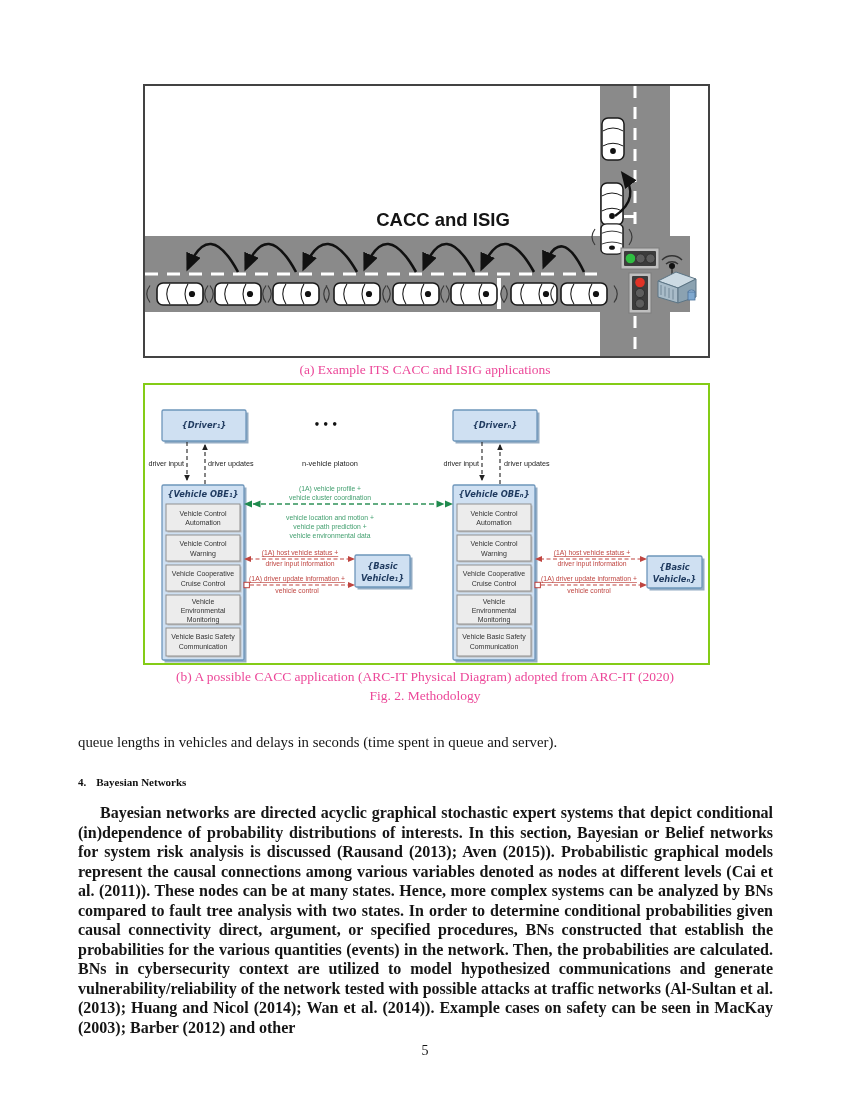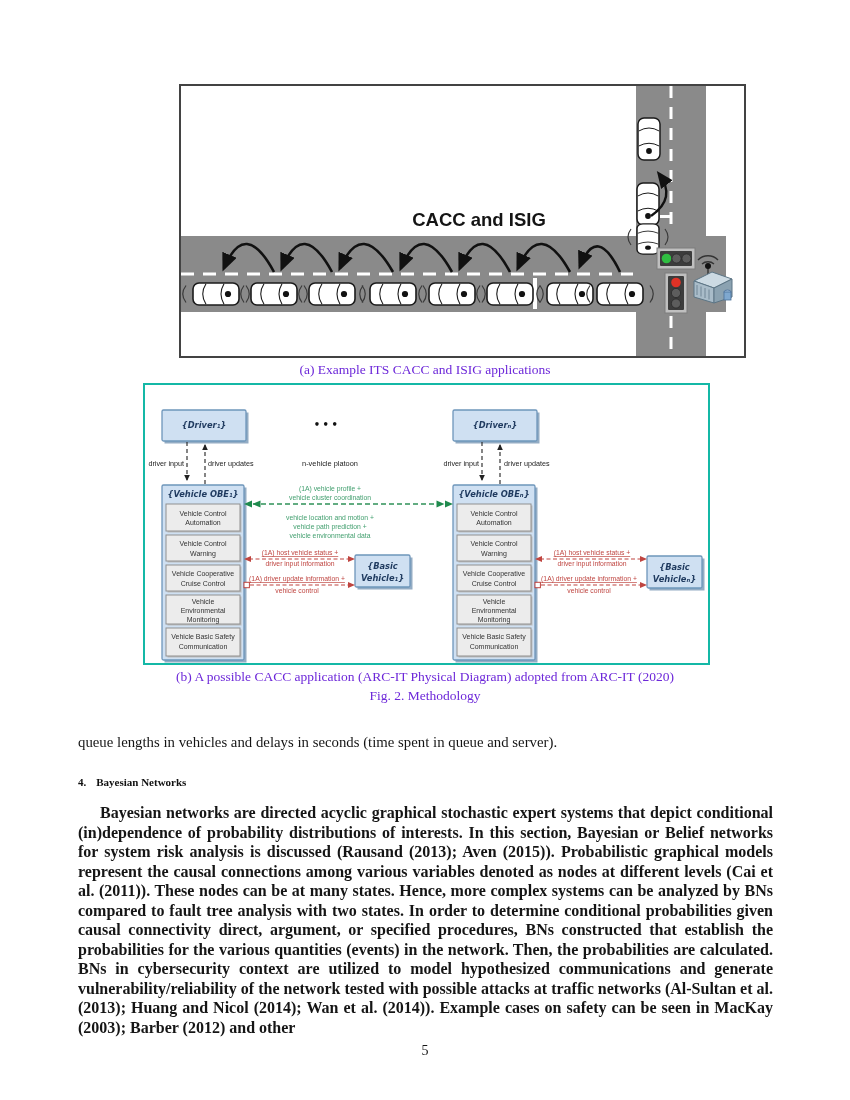--- a/index.html
+++ b/index.html
@@ -1,24 +1,24 @@
 <!DOCTYPE html>
 <html><head>
 <meta charset="utf-8">
 <style>
   html,body { margin:0; padding:0; }
   body { width:850px; height:1100px; background:#ffffff; position:relative;
          font-family:"Liberation Serif", serif; color:#151515; }
   .abs { position:absolute; }
   #figa { left:143px; top:84px; width:567px; height:274px;
-          border:2px solid #434343; box-sizing:border-box; background:#fff;margin-left:36px; }
+          border:2px solid #434343; box-sizing:border-box; background:#fff; }
   #figb { left:143px; top:383px; width:567px; height:282px;
-          border:2px solid #14b8a6; box-sizing:border-box; background:#fff; }
+          border:2px solid #84cc16; box-sizing:border-box; background:#fff; }
   #figa svg, #figb svg { display:block; width:100%; height:100%; }
-  .cap { left:0; width:850px; text-align:center; font-size:13.5px; color:#6d28d9; }
+  .cap { left:0; width:850px; text-align:center; font-size:13.5px; color:#ec4899; }
   #capA { top:362px; }
   #capB1 { top:669px;text-align:center; }
   #capB2 { top:688px; }
   #pqueue { left:78px; top:734px; width:695px; font-size:14.8px;font-family:Liberation Serif, serif; }
   #heading { left:78px; top:776px; font-size:11px; font-weight:bold; color:#101010; }
   #heading .ttl { margin-left:10px; }
   #pbayes { left:78px; top:803px; width:695px; font-size:16px; line-height:19.5px;
             text-align:justify; text-indent:22px;font-weight:bold; }
   #pnum { left:0; top:1043px; width:850px; text-align:center; font-size:14px; }
 

